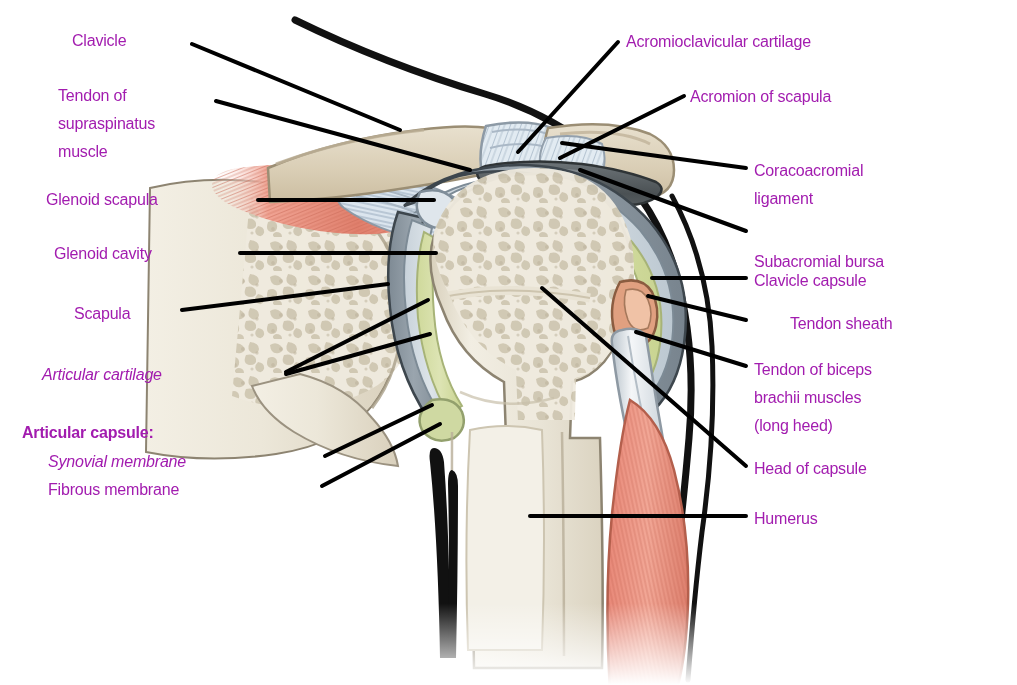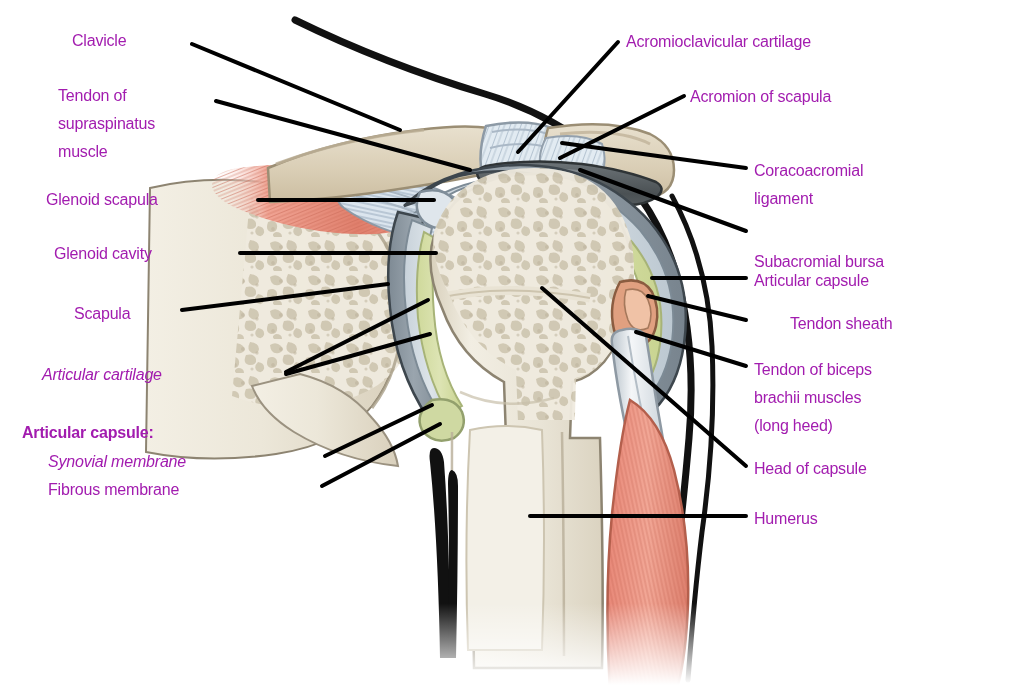--- a/index.html
+++ b/index.html
@@ -287,20 +287,20 @@
     <div class="lbl left indent" style="left: 22px; top: 448px; font-style: italic;">Synovial membrane</div>
     <div class="lbl left indent" style="left: 22px; top: 476px;">Fibrous membrane</div>
   </div>
 
 <div id="labels-right">
     <div class="lbl right" style="left: 626px; top: 28px;">Acromioclavicular cartilage</div>
     <div class="lbl right" style="left: 690px; top: 83px;">Acromion of scapula</div>
     <div class="lbl right" style="left: 754px; top: 157px;">Coracoacromial
 ligament</div>
     <div class="lbl right" style="left: 754px; top: 220px; margin-top: 28px;">Subacromial bursa</div>
-    <div class="lbl right" style="left: 754px; top: 267px;">Articular capsule</div>
+    <div class="lbl right" style="left: 754px; top: 267px;">Clavicle capsule</div>
     <div class="lbl right" style="left: 790px; top: 310px; text-align: center;">Tendon sheath</div>
     <div class="lbl right" style="left: 754px; top: 356px;">Tendon of biceps
 brachii muscles
 (long heed)</div>
     <div class="lbl right" style="left: 754px; top: 455px;">Head of capsule</div>
     <div class="lbl right" style="left: 754px; top: 505px;">Humerus</div>
   </div>
 
 </body></html>

